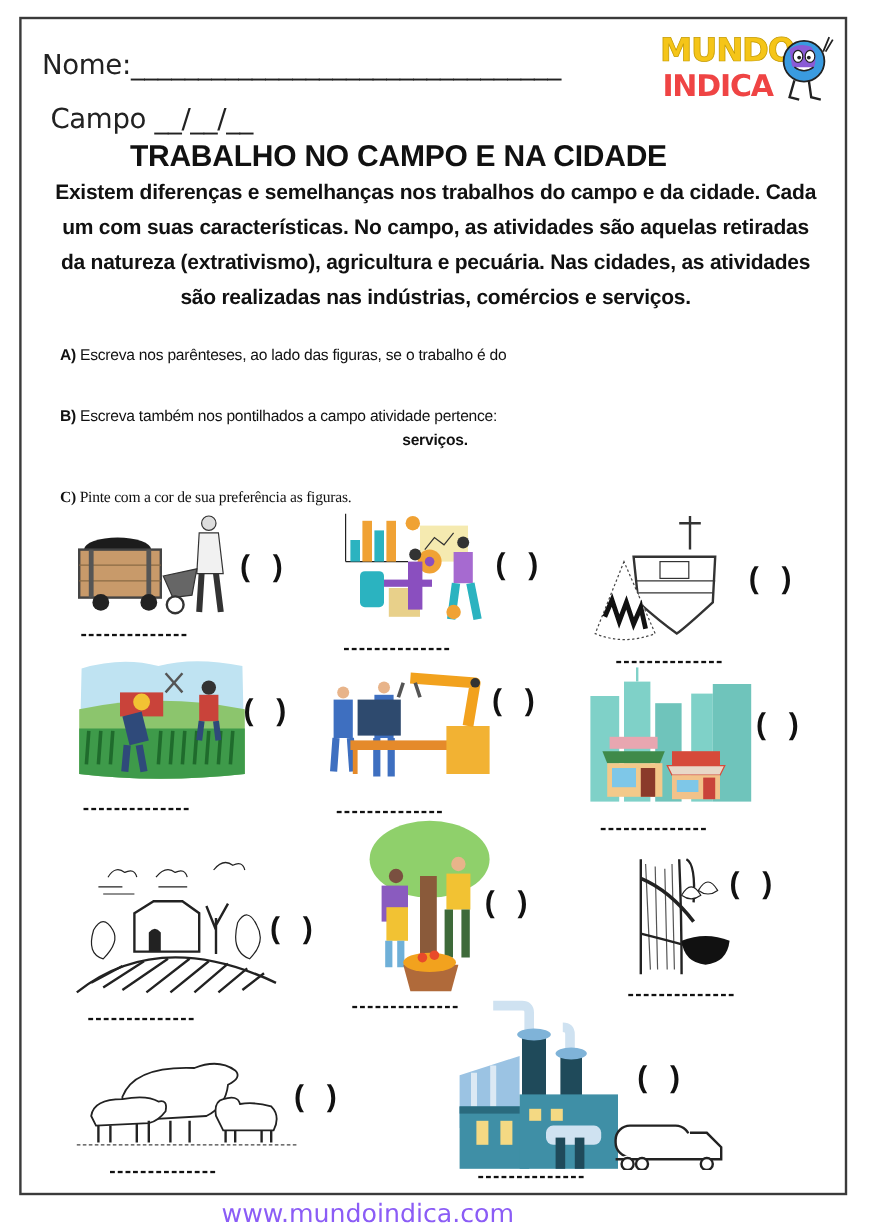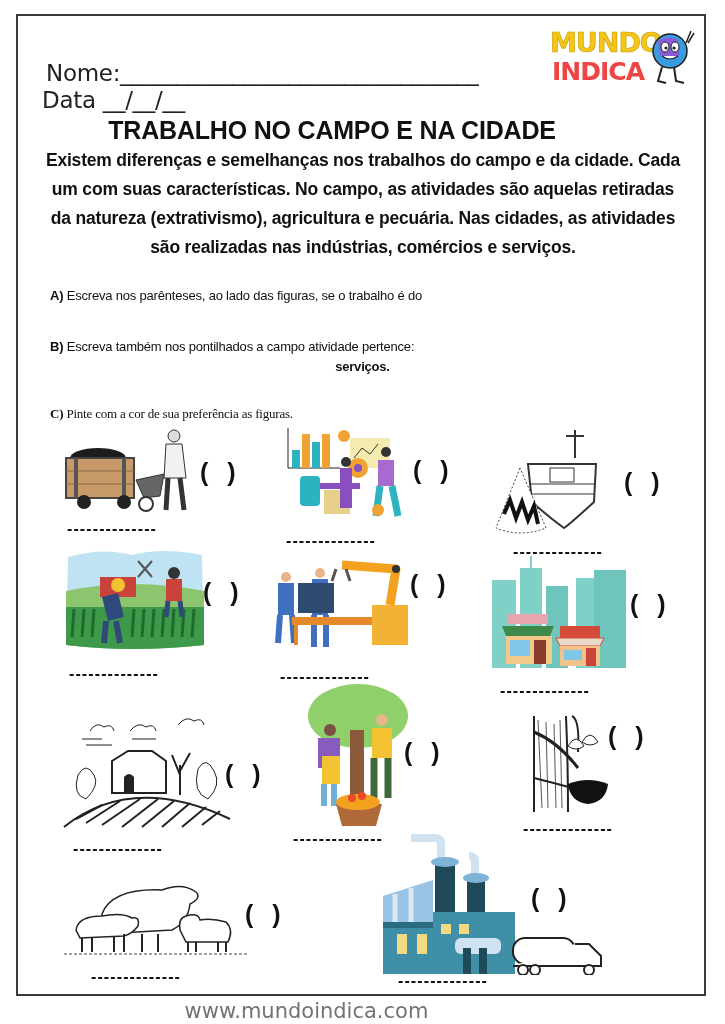--- a/index.html
+++ b/index.html
@@ -6,35 +6,35 @@
   body { width:725px; height:1024px; position:relative; overflow:hidden; font-family:"Liberation Sans", sans-serif; color:#111; }
   .frame { position:absolute; left:16px; top:14px; width:690px; height:982px; border:2px solid #3a3a3a; box-sizing:border-box; }
   .abs { position:absolute; }
   .field-label { font-family:"DejaVu Sans", sans-serif; font-size:23px; color:#222; letter-spacing:-0.3px; }
   .title { left:0; width:664px; top:116px; text-align:center; font-weight:bold; font-size:25px; letter-spacing:-0.2px; }
   .intro { left:40px; width:646px; top:146px; text-align:center; font-weight:bold; font-size:17.5px; line-height:29px; letter-spacing:-0.2px; }
   .instr { font-size:13px; line-height:22px; letter-spacing:-0.2px; }
   .instr b { font-weight:bold; }
   .paren { font-weight:bold; font-size:25px; letter-spacing:6px; color:#111; }
   .dash { font-weight:bold; font-size:16px; letter-spacing:1.1px; color:#111; }
-  .footer { left:0; width:613px; top:999px; text-align:center; font-family:"DejaVu Sans", sans-serif; font-size:21px; color:#737373; }
+  .footer { left:0; width:613px; top:999px; text-align:center; font-family:"DejaVu Sans", sans-serif; font-size:21px; color:#8b5cf6; }
   .logo-mundo { font-family:"DejaVu Sans", sans-serif; font-weight:bold; font-size:27px; color:#f5c518; letter-spacing:-1px;text-align:right; -webkit-text-stroke:0.6px #c49a00; }
   .logo-indica { font-family:"DejaVu Sans", sans-serif; font-weight:bold; font-size:25px; color:#ef4444; letter-spacing:-1px; }
   svg { display:block; }
 </style>
 </head>
 <body>
 
 <div class="frame"></div>
 
-<div class="abs field-label" style="left:46px; top:42px;margin-top:18px;">
+<div class="abs field-label" style="left:35px; top:42px;">
   <span>Nome:</span><span>________________________________</span>
 </div>
 <div class="abs field-label" style="left:42px; top:87px;">
-  <span>Data</span>
+  <span>Campo</span>
   <span>__/__/__</span>
 </div>
 
 <div class="abs" style="left:548px; top:27px; width:150px; height:64px;">
   <div class="abs logo-mundo" style="left:2px; top:0px;">MUNDO</div>
   <div class="abs logo-indica" style="left:4px; top:30px;">INDICA</div>
   <svg class="abs" style="left:100px; top:0px;" width="50" height="62">
     <circle cx="22" cy="24" r="17" fill="#3a9be0" stroke="#222" stroke-width="1.5"></circle>
     <path d="M10 14 Q18 8 28 12 Q34 20 30 30 Q20 34 12 28 Z" fill="#8a5bd6"></path>
     <ellipse cx="17" cy="20" rx="4" ry="5" fill="#fff" stroke="#222"></ellipse>

